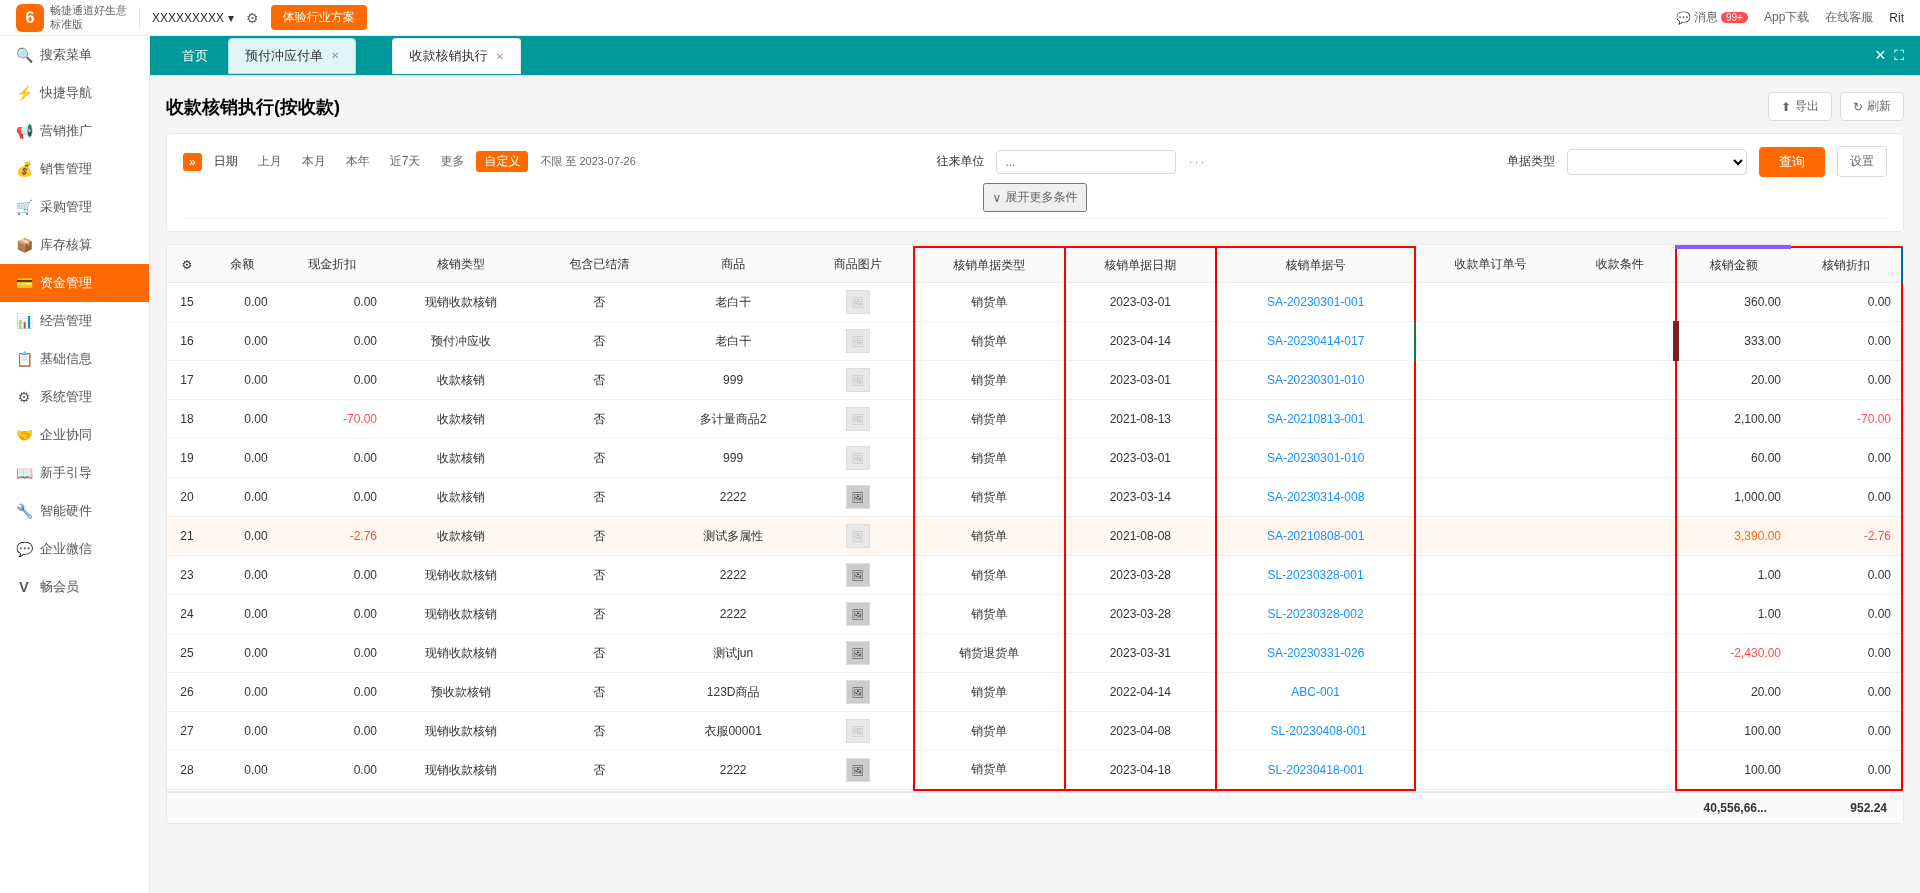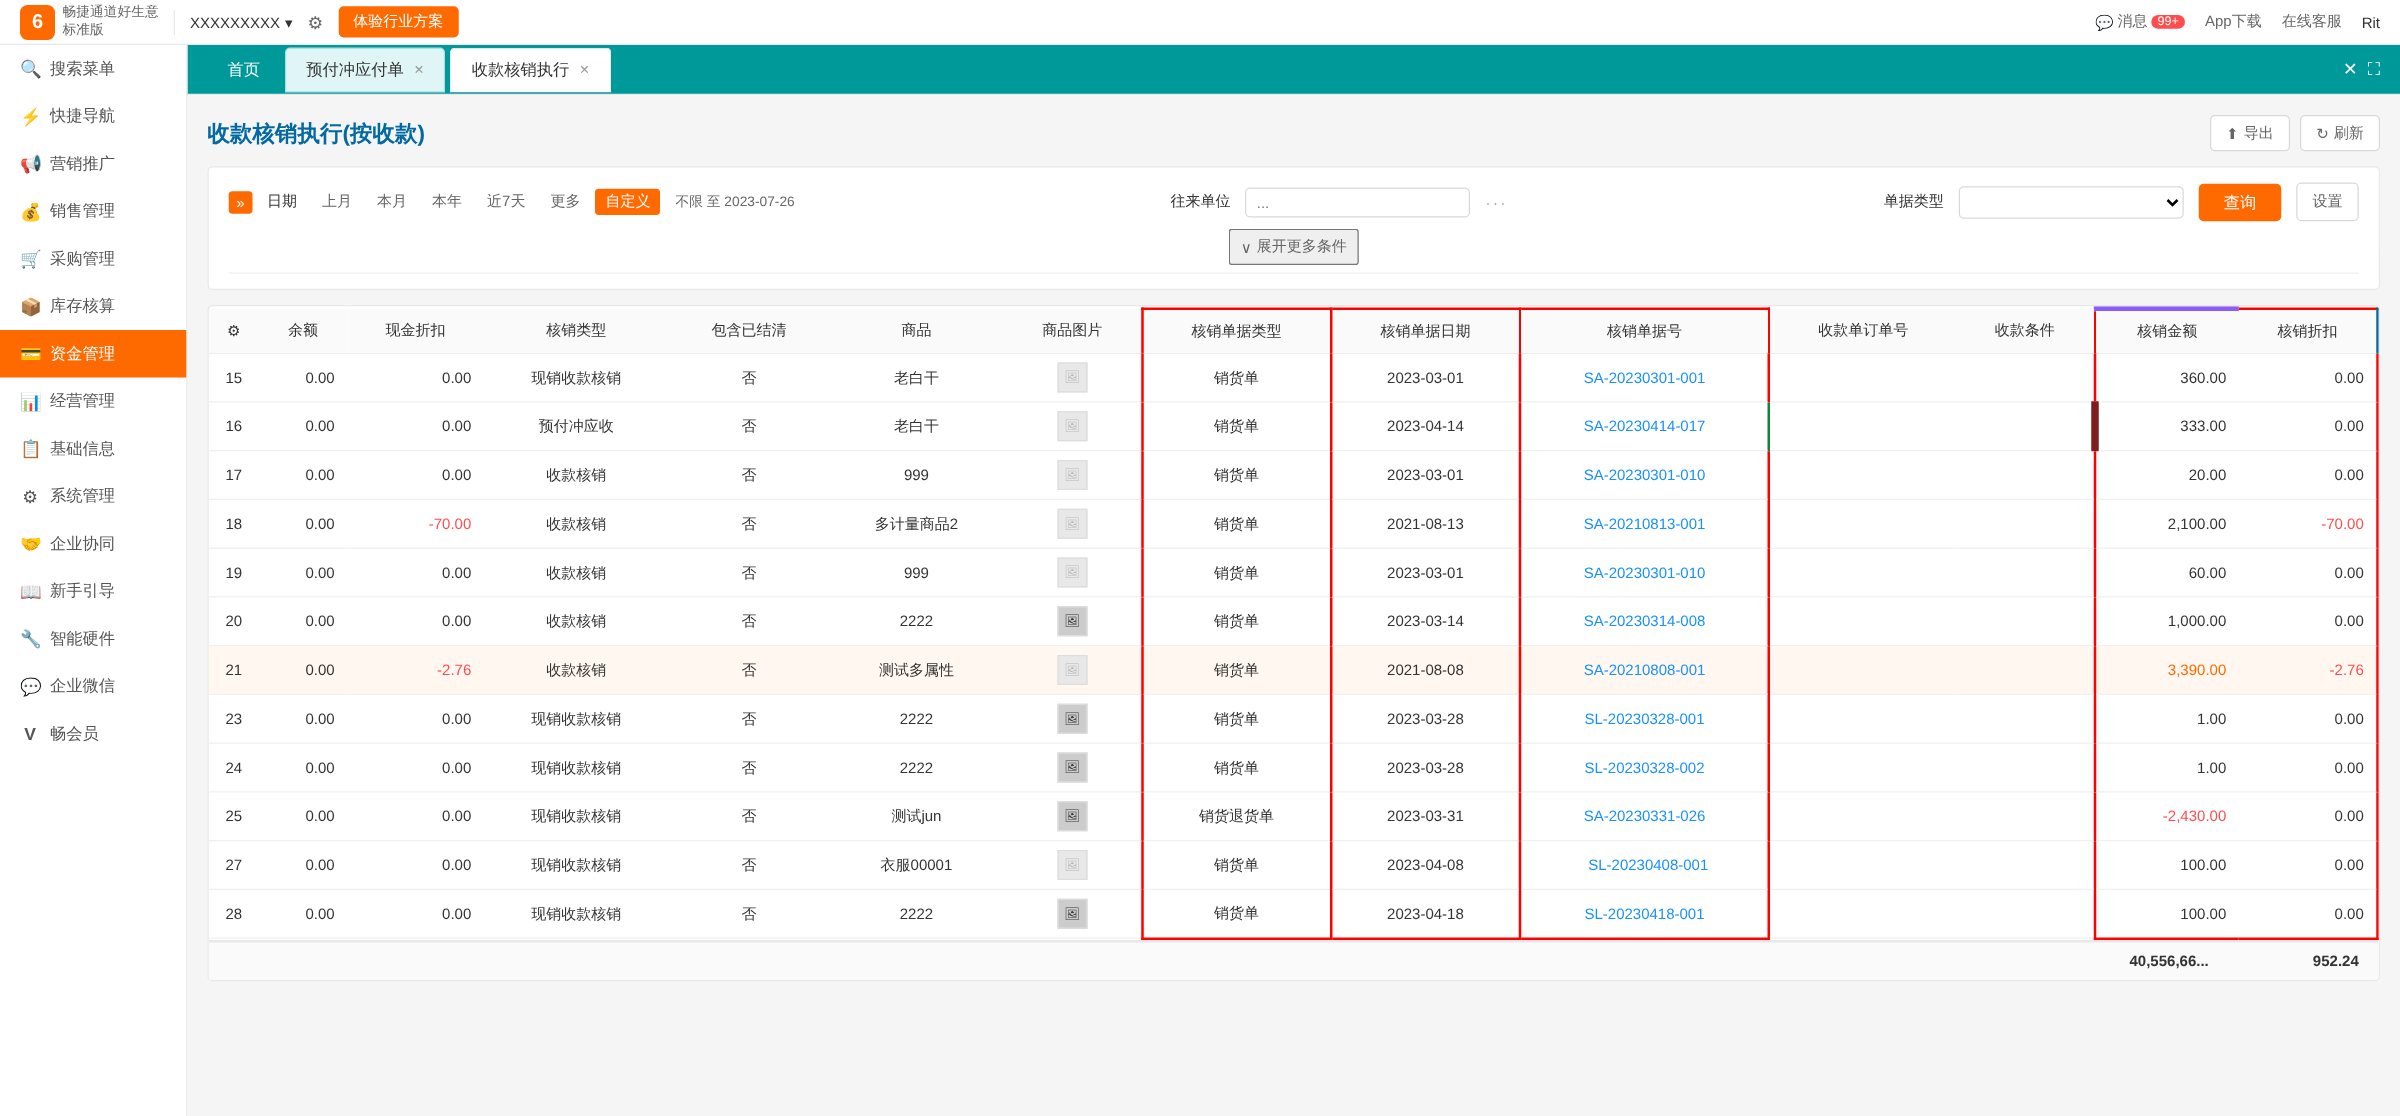--- a/index.html
+++ b/index.html
@@ -26,29 +26,29 @@
     .sidebar-item.active { background: #ff6a00; color: #fff; }
     .sidebar-item .icon { width: 16px; text-align: center; font-size: 14px; }
 
     
     .content-area { flex: 1; display: flex; flex-direction: column; overflow: hidden; }
 
     
     .tab-bar { display: flex; align-items: center; background: #fff; border-bottom: 1px solid #e8e8e8; padding: 0 16px; height: 40px; gap: 4px; }
     .tab { display: flex; align-items: center; gap: 6px; padding: 8px 16px; border-radius: 4px 4px 0 0; cursor: pointer; font-size: 13px; color: #666; border: 1px solid transparent; border-bottom: none; }
     .tab.home { color: #333; font-weight: 500; }
-    .tab.active { background: #fff; border-color: #e8e8e8; color: #ff6a00; border-bottom: 1px solid #fff; margin-bottom: -1px; }
+    .tab.active { background: #fff; border-color: #e8e8e8; color: #ff6a00; border-bottom: 1px solid #fff; margin-bottom: -1px; margin-left: 32px; }
     .tab .close { font-size: 10px; color: #999; margin-left: 2px; }
     .tab-bar-right { margin-left: auto; display: flex; gap: 8px; }
     .tab-bar-icon { cursor: pointer; color: #999; font-size: 14px; }
 
     
     .page-content { flex: 1; overflow: auto; padding: 16px; background: #f5f5f5; }
     .page-header { display: flex; align-items: center; justify-content: space-between; margin-bottom: 12px; }
-    .page-title { font-size: 18px; font-weight: 600; color: #0369a1; }
+    .page-title { font-size: 18px; font-weight: 600; color: #000000; }
     .page-actions { display: flex; gap: 8px; }
     .action-btn { display: flex; align-items: center; gap: 4px; padding: 5px 12px; border: 1px solid #d9d9d9; background: #fff; border-radius: 4px; cursor: pointer; font-size: 12px; color: #666; }
 
     
     .filter-area { background: #fff; border-radius: 4px; padding: 12px 16px; margin-bottom: 12px; border: 1px solid #e8e8e8; }
     .filter-row { display: flex; align-items: center; gap: 12px; flex-wrap: wrap; }
     .filter-label { color: #333; font-size: 12px; white-space: nowrap; }
     .filter-date-btns { display: flex; gap: 4px; }
     .filter-date-btn { padding: 2px 8px; border: none; background: none; cursor: pointer; font-size: 12px; color: #666; }
     .filter-date-btn.custom { background: #ff6a00; color: #fff; border-radius: 3px; padding: 2px 8px; }
@@ -439,20 +439,38 @@
                 </td>
                 <td style="border-left:2px solid #ff0000;border-right:2px solid #ff0000;">销货退货单</td>
                 <td style="border-right:2px solid #ff0000;">2023-03-31</td>
                 <td style="border-right:2px solid #ff0000;"><a class="link-text">SA-20230331-026</a></td>
                 <td></td>
                 <td></td>
                 <td style="text-align:right;border-left:2px solid #ff0000;color:#ff4d4f;">-2,430.00</td>
                 <td style="text-align:right;border-right:2px solid #ff0000;">0.00</td>
               </tr>
               <tr>
+                <td style="">26</td>
+                <td style="text-align:right;">0.00</td>
+                <td style="text-align:right;">0.00</td>
+                <td style="">预收款核销</td>
+                <td style="">否</td>
+                <td style="">123D商品</td>
+                <td>
+                  <div style="width:24px;height:24px;background:#ccc;margin:auto;border:1px solid #ddd;display:flex;align-items:center;justify-content:center;font-size:10px;">🖼</div>
+                </td>
+                <td style="border-left:2px solid #ff0000;border-right:2px solid #ff0000;">销货单</td>
+                <td style="border-right:2px solid #ff0000;">2022-04-14</td>
+                <td style="border-right:2px solid #ff0000;"><a class="link-text">ABC-001</a></td>
+                <td></td>
+                <td></td>
+                <td style="text-align:right;border-left:2px solid #ff0000;">20.00</td>
+                <td style="text-align:right;border-right:2px solid #ff0000;">0.00</td>
+              </tr>
+              <tr>
                 <td style="">27</td>
                 <td style="text-align:right;">0.00</td>
                 <td style="text-align:right;">0.00</td>
                 <td style="">现销收款核销</td>
                 <td style="">否</td>
                 <td style="">衣服00001</td>
                 <td>
                   <div style="width:24px;height:24px;background:#e8e8e8;margin:auto;border:1px solid #ddd;display:flex;align-items:center;justify-content:center;font-size:10px;color:#bbb;">🖼</div>
                 </td>
                 <td style="border-left:2px solid #ff0000;border-right:2px solid #ff0000;">销货单</td>

